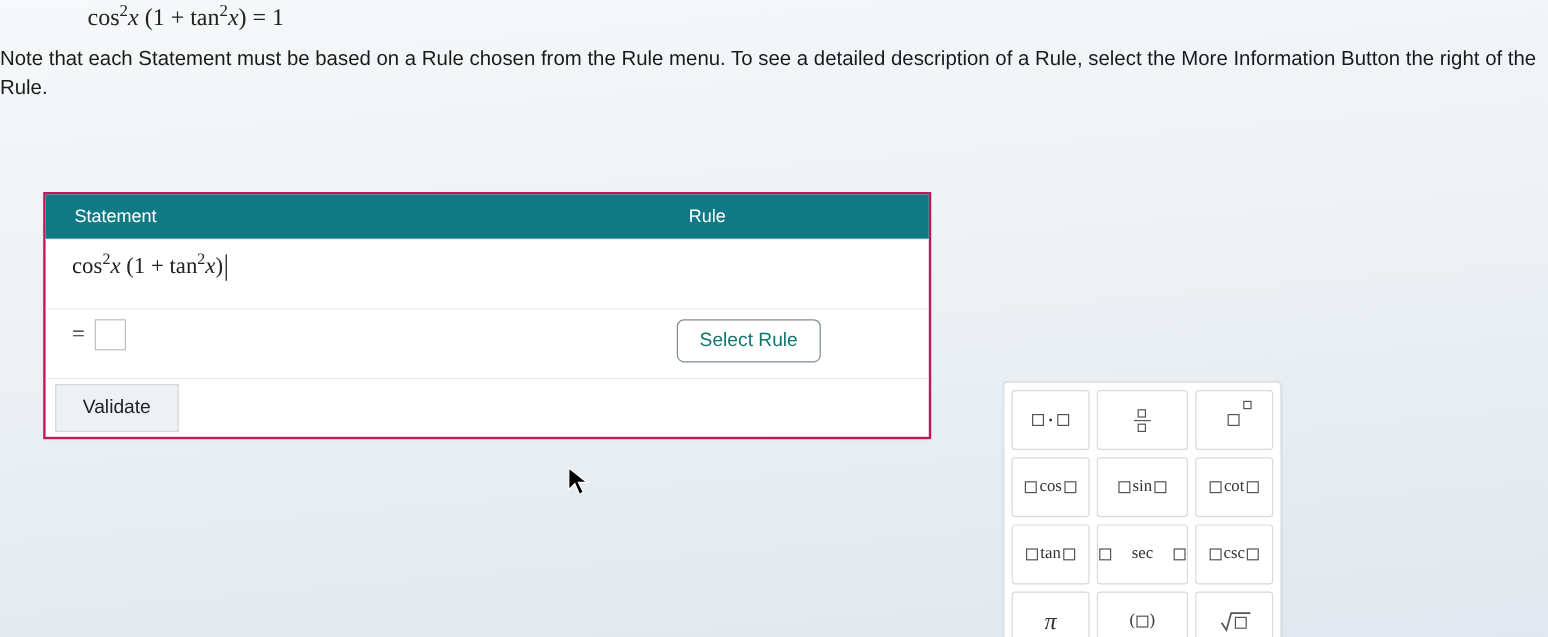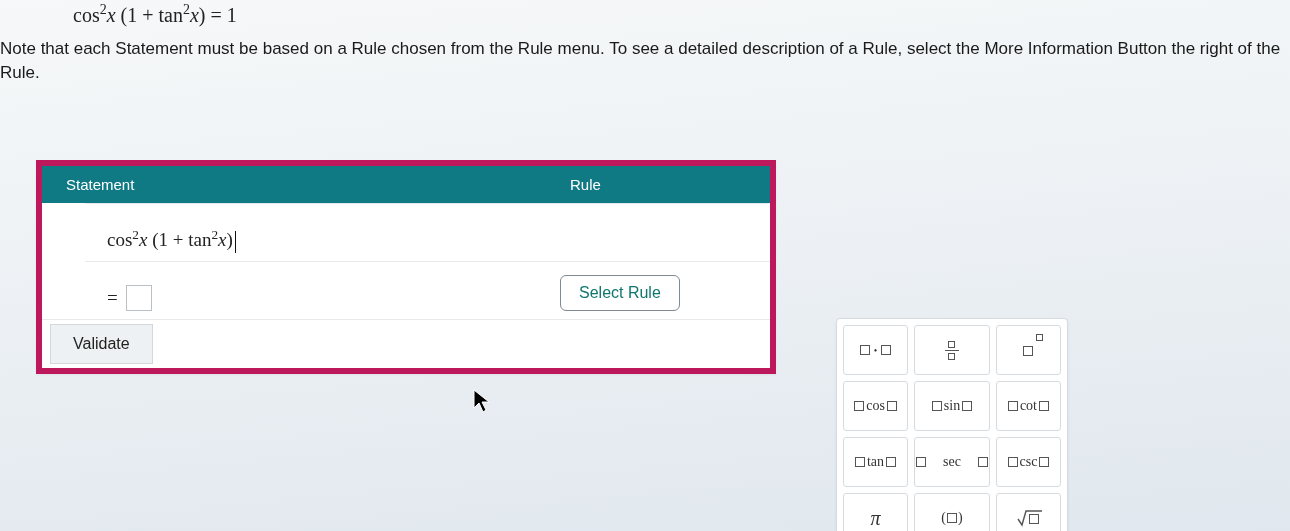--- a/index.html
+++ b/index.html
@@ -25,39 +25,38 @@
   }
   .work-area {
     position: absolute;
     top: 160px;
     left: 36px;
     right: 20px;
   }
   .proof-table {
     width: 740px;
     background: #fff;
-    border: 6px solid #be185d;
+    border: 2px solid #be185d;
     box-shadow: 0 1px 2px rgba(0,0,0,.05);
   }
   .proof-head {
     display: flex;
     background: #0f7a84;
     color: #fff;
     font-size: 15px;
   }
   .proof-head .col-st { flex: 1; padding: 10px 24px; }
   .proof-head .col-ru { width: 220px; padding: 10px 20px; }
   .proof-row {
     display: flex;
-    align-items: flex-end;
+    align-items: flex-start;
     min-height: 58px;
     border-top: 1px solid #e6eaed;
     font-family: "Times New Roman", serif;
     font-size: 19px;
-    margin-left: 43px;
   }
   .proof-row .col-st { flex: 1; padding: 8px 22px; display:flex; align-items:center; }
   .proof-row .col-ru { width: 220px; padding: 8px 10px; }
   .eq-prefix { margin-right: 8px; }
   .box-input {
     display: inline-block;
     width: 26px; height: 26px;
     border: 1px solid #b9c0c6;
     background: #fff;
     vertical-align: middle;

